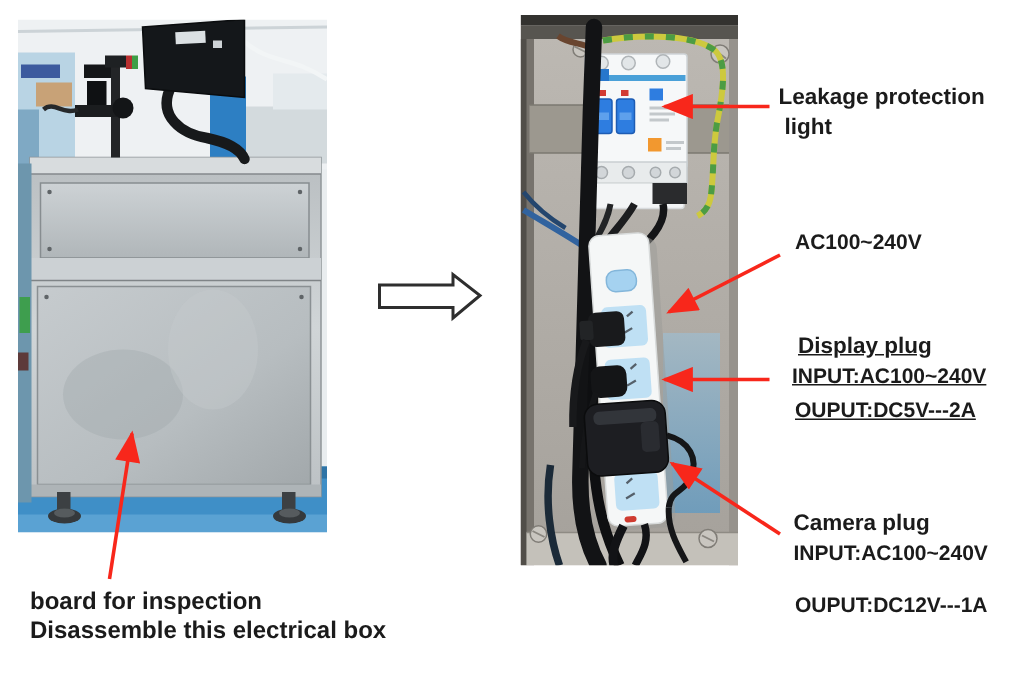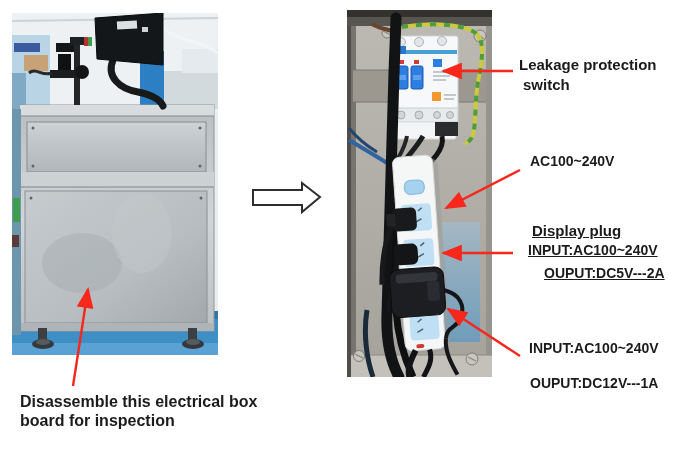--- a/index.html
+++ b/index.html
@@ -235,36 +235,37 @@
       <line x1="513" y1="71" x2="443" y2="71" marker-end="url(#ah)"></line>
       <line x1="520" y1="170" x2="446" y2="208" marker-end="url(#ah)"></line>
       <line x1="513" y1="253" x2="443" y2="253" marker-end="url(#ah)"></line>
       <line x1="520" y1="356" x2="448" y2="309" marker-end="url(#ah)"></line>
       <line x1="73" y1="386" x2="88" y2="289" marker-end="url(#ah)"></line>
     </g>
   </svg>
 
   <div class="ann" style="left:519px;top:55px;">
     <div class="t15">Leakage protection</div>
-    <div class="t15" style="margin-left:4px;">switch</div>
+    <div class="t15" style="margin-left:4px;">light</div>
   </div>
 
   <div class="ann" style="left:528px;top:152px;">
     <div class="t14" style="margin-left:2px;text-align:right;">AC100~240V</div>
   </div>
 
   <div class="ann" style="left:528px;top:221px;text-decoration:underline;">
     <div class="t15" style="margin-left:4px;">Display plug</div>
     <div class="t14">INPUT:AC100~240V</div>
-    <div class="t14" style="margin-top:4px;margin-left:16px;">OUPUT:DC5V---2A</div>
+    <div class="t14" style="margin-top:4px;margin-left:2px;">OUPUT:DC5V---2A</div>
   </div>
 
   <div class="ann" style="left:529px;top:339px;">
+    <div class="t15">Camera plug</div>
     <div class="t14">INPUT:AC100~240V</div>
     <div class="t14" style="margin-top:16px;margin-left:1px;">OUPUT:DC12V---1A</div>
   </div>
 
   <div class="caption" style="left:20px;top:392px;">
+    <div>board for inspection</div>
     <div>Disassemble this electrical box</div>
-    <div>board for inspection</div>
   </div>
 
 </div>
 
 </body></html>

